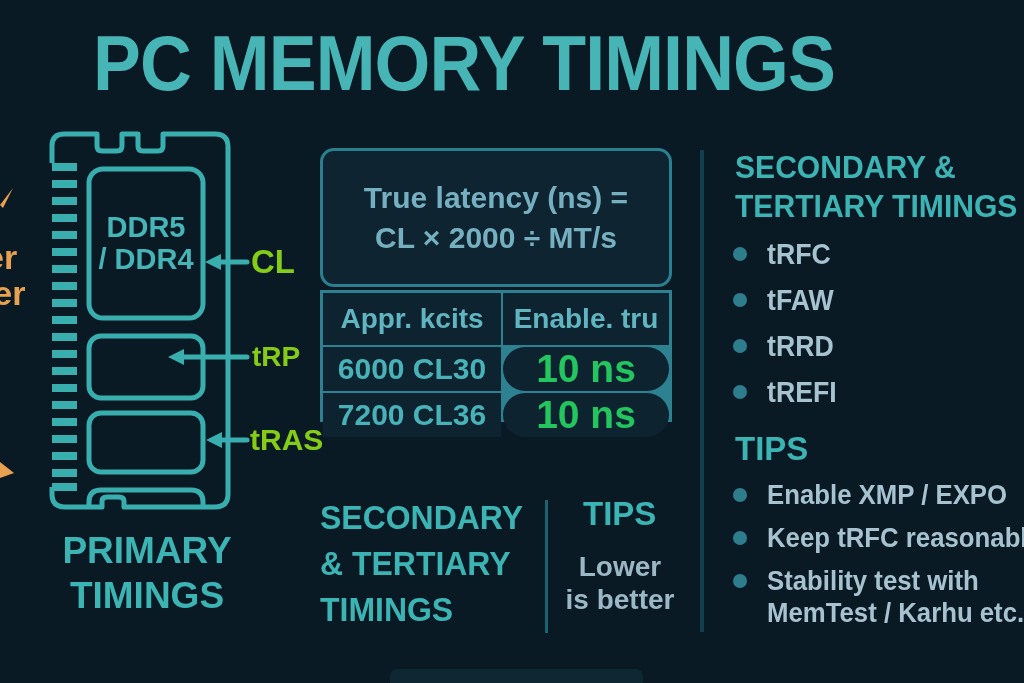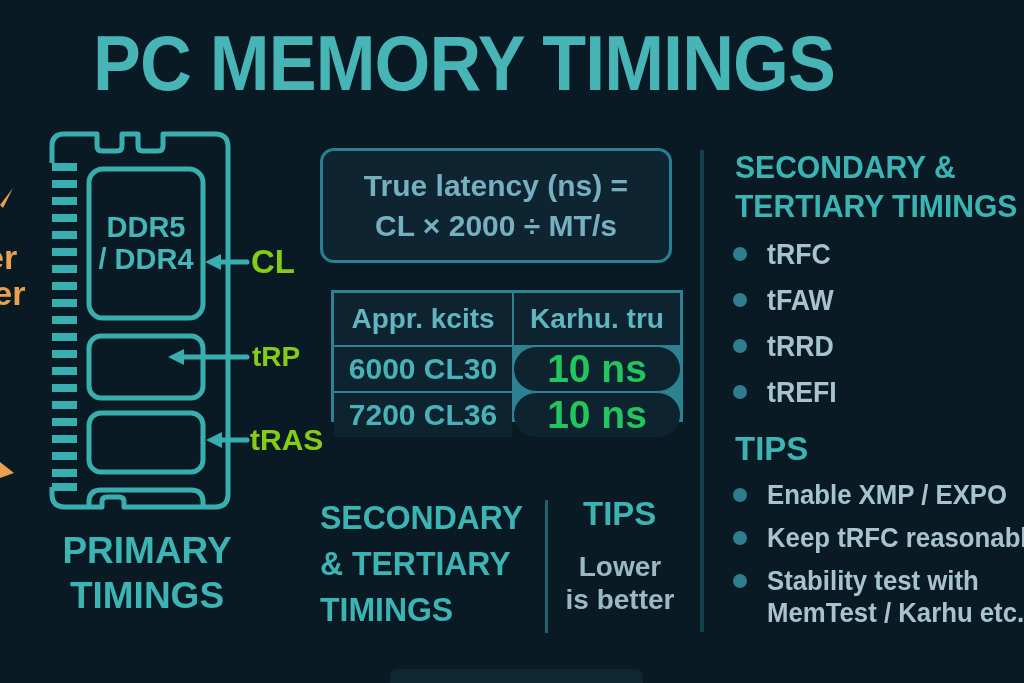--- a/index.html
+++ b/index.html
@@ -29,34 +29,33 @@
     left:89px; top:211px; width:114px; text-align:center;
     font-size:29px; font-weight:bold; color:#45b5b8; line-height:32px;
   }
   .primary-caption {
     left:38px; top:528px; width:218px; text-align:center;
     font-size:37px; font-weight:bold; color:#3cb4b4; line-height:45px;
   }
 
   
   .formula-box {
-    left:320px; top:148px; width:352px; height:115px;
+    left:320px; top:148px; width:352px; height:139px;
     background:#0e2431; border:3px solid #2c7f90; border-radius:14px;
     display:flex; flex-direction:column; justify-content:center; align-items:center;
     row-gap:4px;
   }
   .formula-box span { font-size:30px; font-weight:600; color:#76b0c0; line-height:36px; }
 
   
   .ltable {
     left:320px; top:290px; width:352px; height:132px;
     background:#2d8191; border:3px solid #2d8191;
     display:grid; grid-template-columns:178px 1fr; grid-template-rows:52px 1fr 1fr;
     gap:2px;
-    margin-left:11px;
   }
   .ltable .cell {
     background:#0d2330; display:flex; align-items:center; justify-content:center;
     white-space:nowrap;
   }
   .cell-head  { font-size:28px; font-weight:600; color:#61b5c1; }
   .cell-kit   { font-size:30px; font-weight:bold; color:#49b2b8; }
   .cell-ns    { font-size:39px; font-weight:bold; color:#22c55e;border-radius:28px; }
 
   
@@ -151,21 +150,21 @@
     <span>TIMINGS</span>
   </div>
 
   <div class="abs formula-box">
     <span>True latency (ns) =</span>
     <span>CL × 2000 ÷ MT/s</span>
   </div>
 
   <div class="abs ltable">
     <div class="cell cell-head">Appr. kcits</div>
-    <div class="cell cell-head">Karhu. tru</div>
+    <div class="cell cell-head">Enable. tru</div>
     <div class="cell cell-kit">6000 CL30</div>
     <div class="cell cell-ns">10 ns</div>
     <div class="cell cell-kit">7200 CL36</div>
     <div class="cell cell-ns">10 ns</div>
   </div>
 
   <div class="abs center-heading">
     <span>SECONDARY</span>
     <span>&amp; TERTIARY</span>
     <span>TIMINGS</span>

